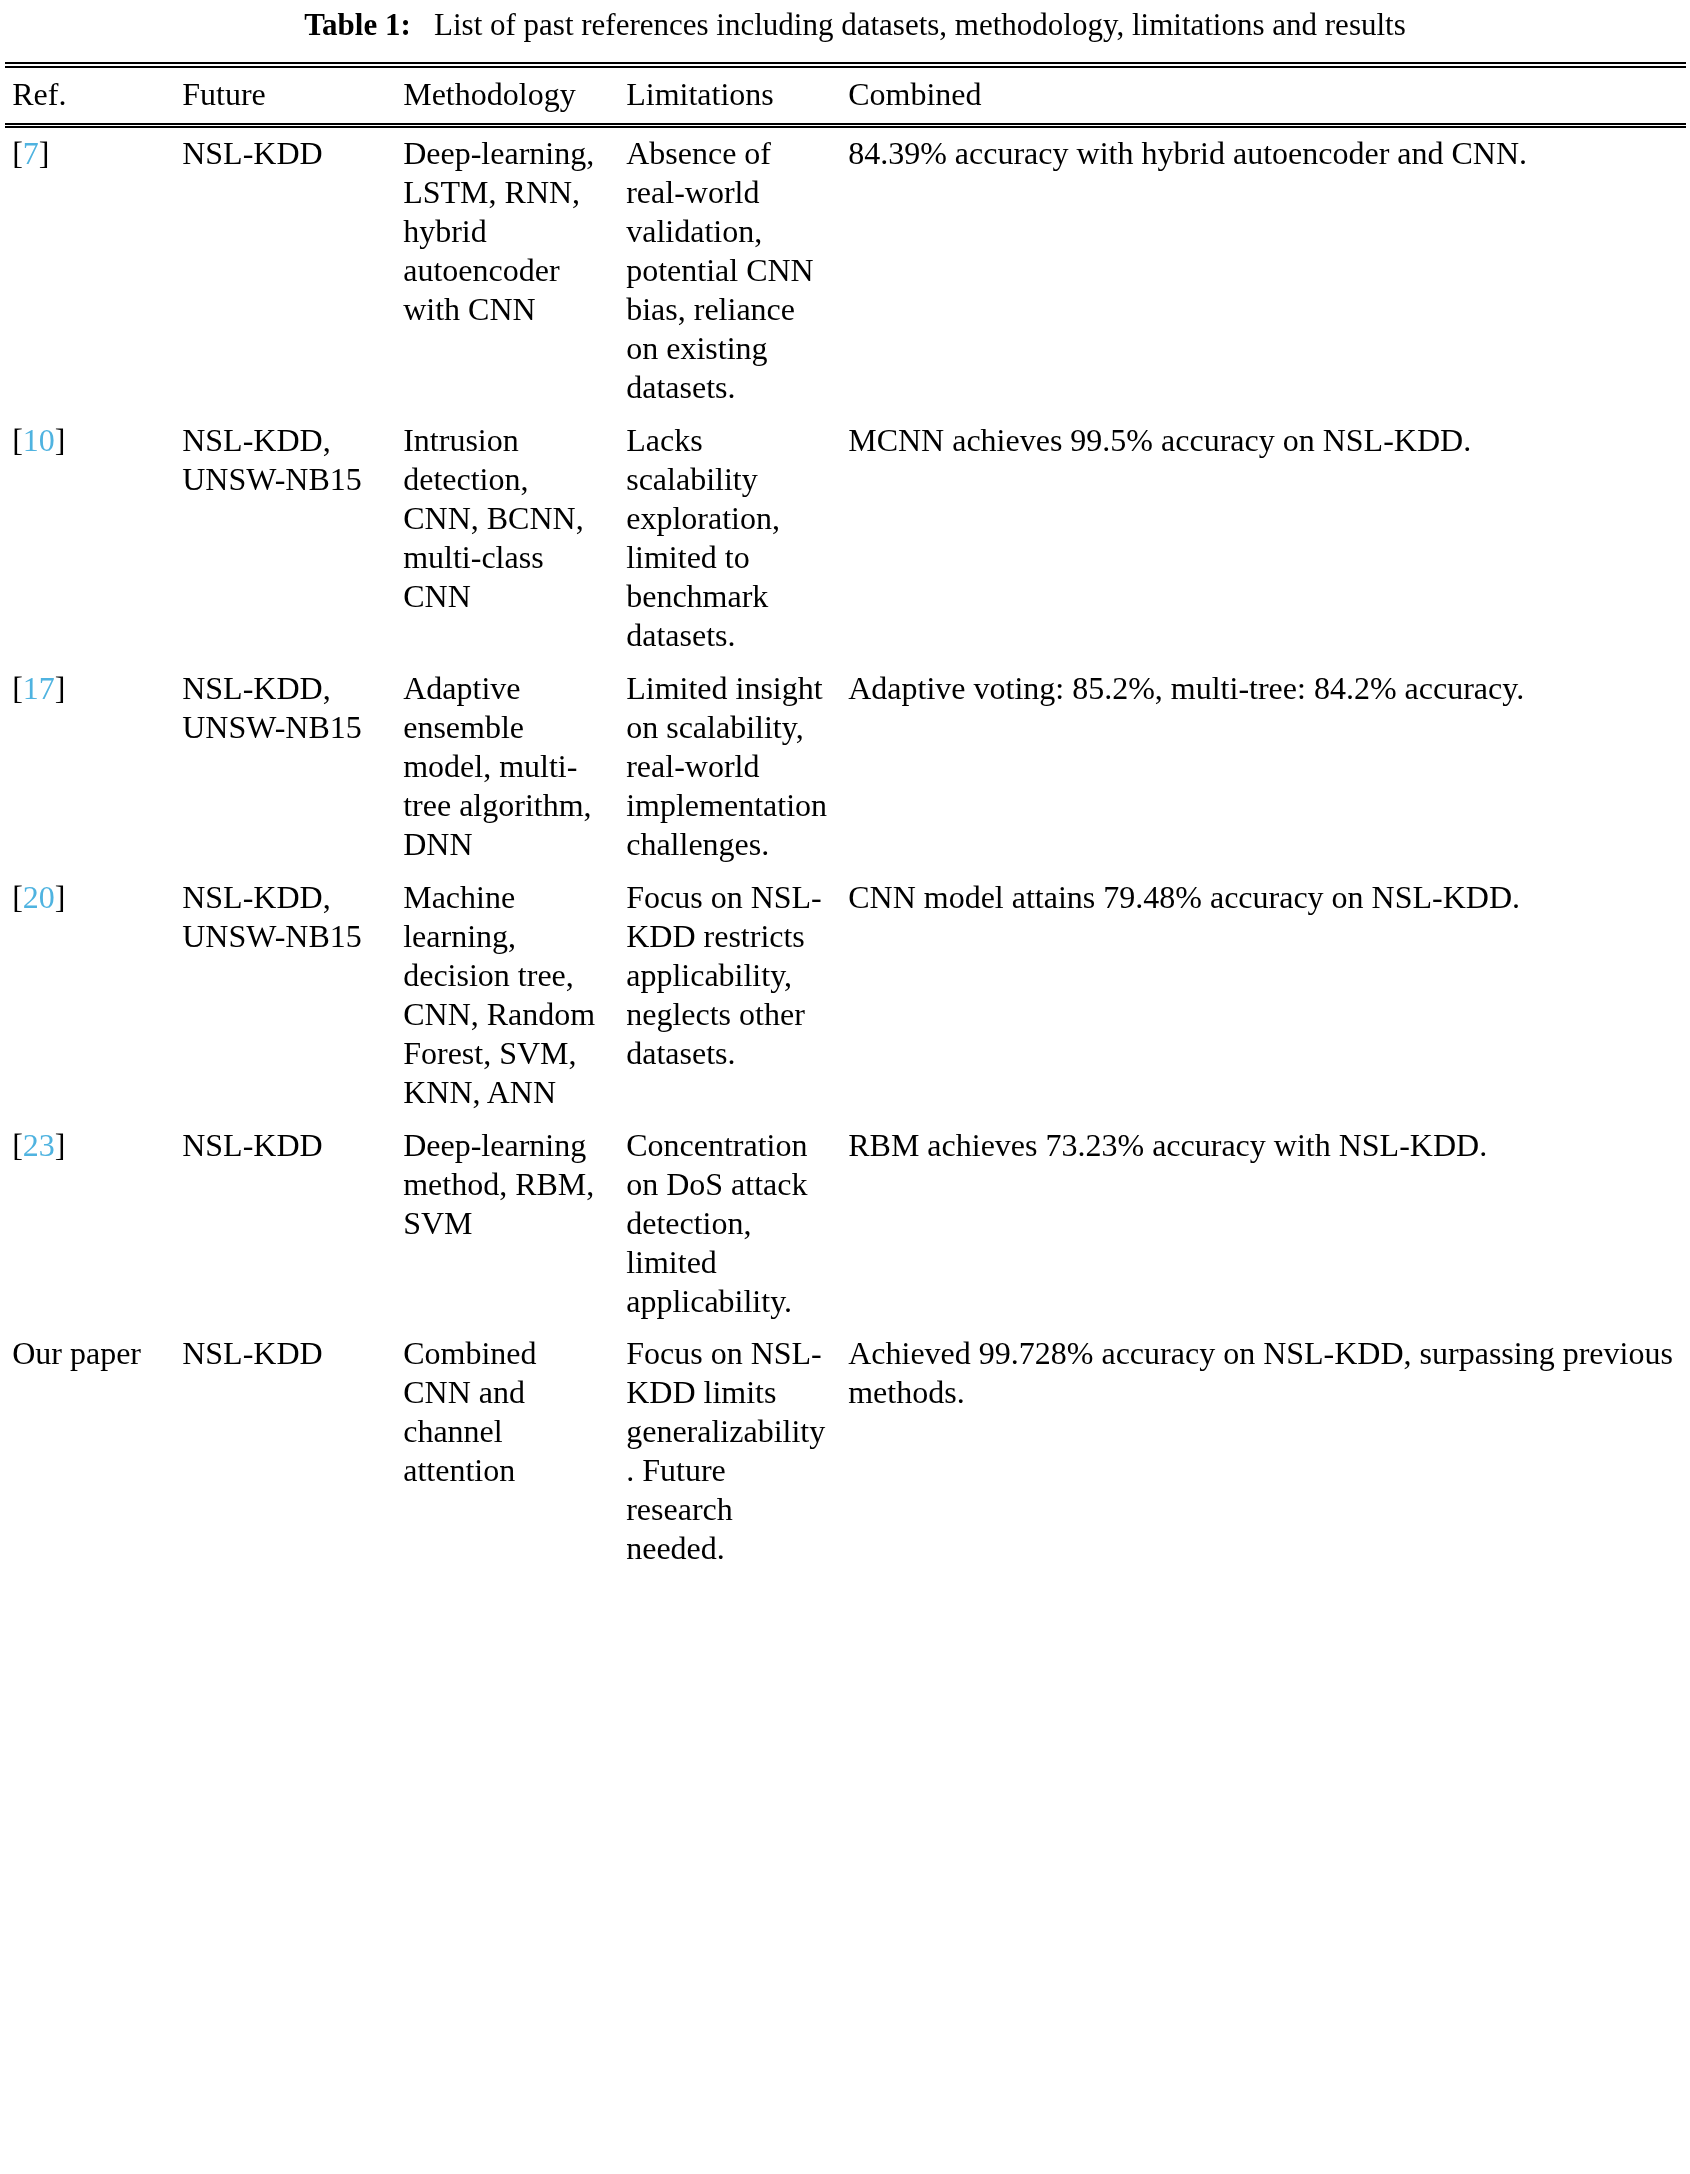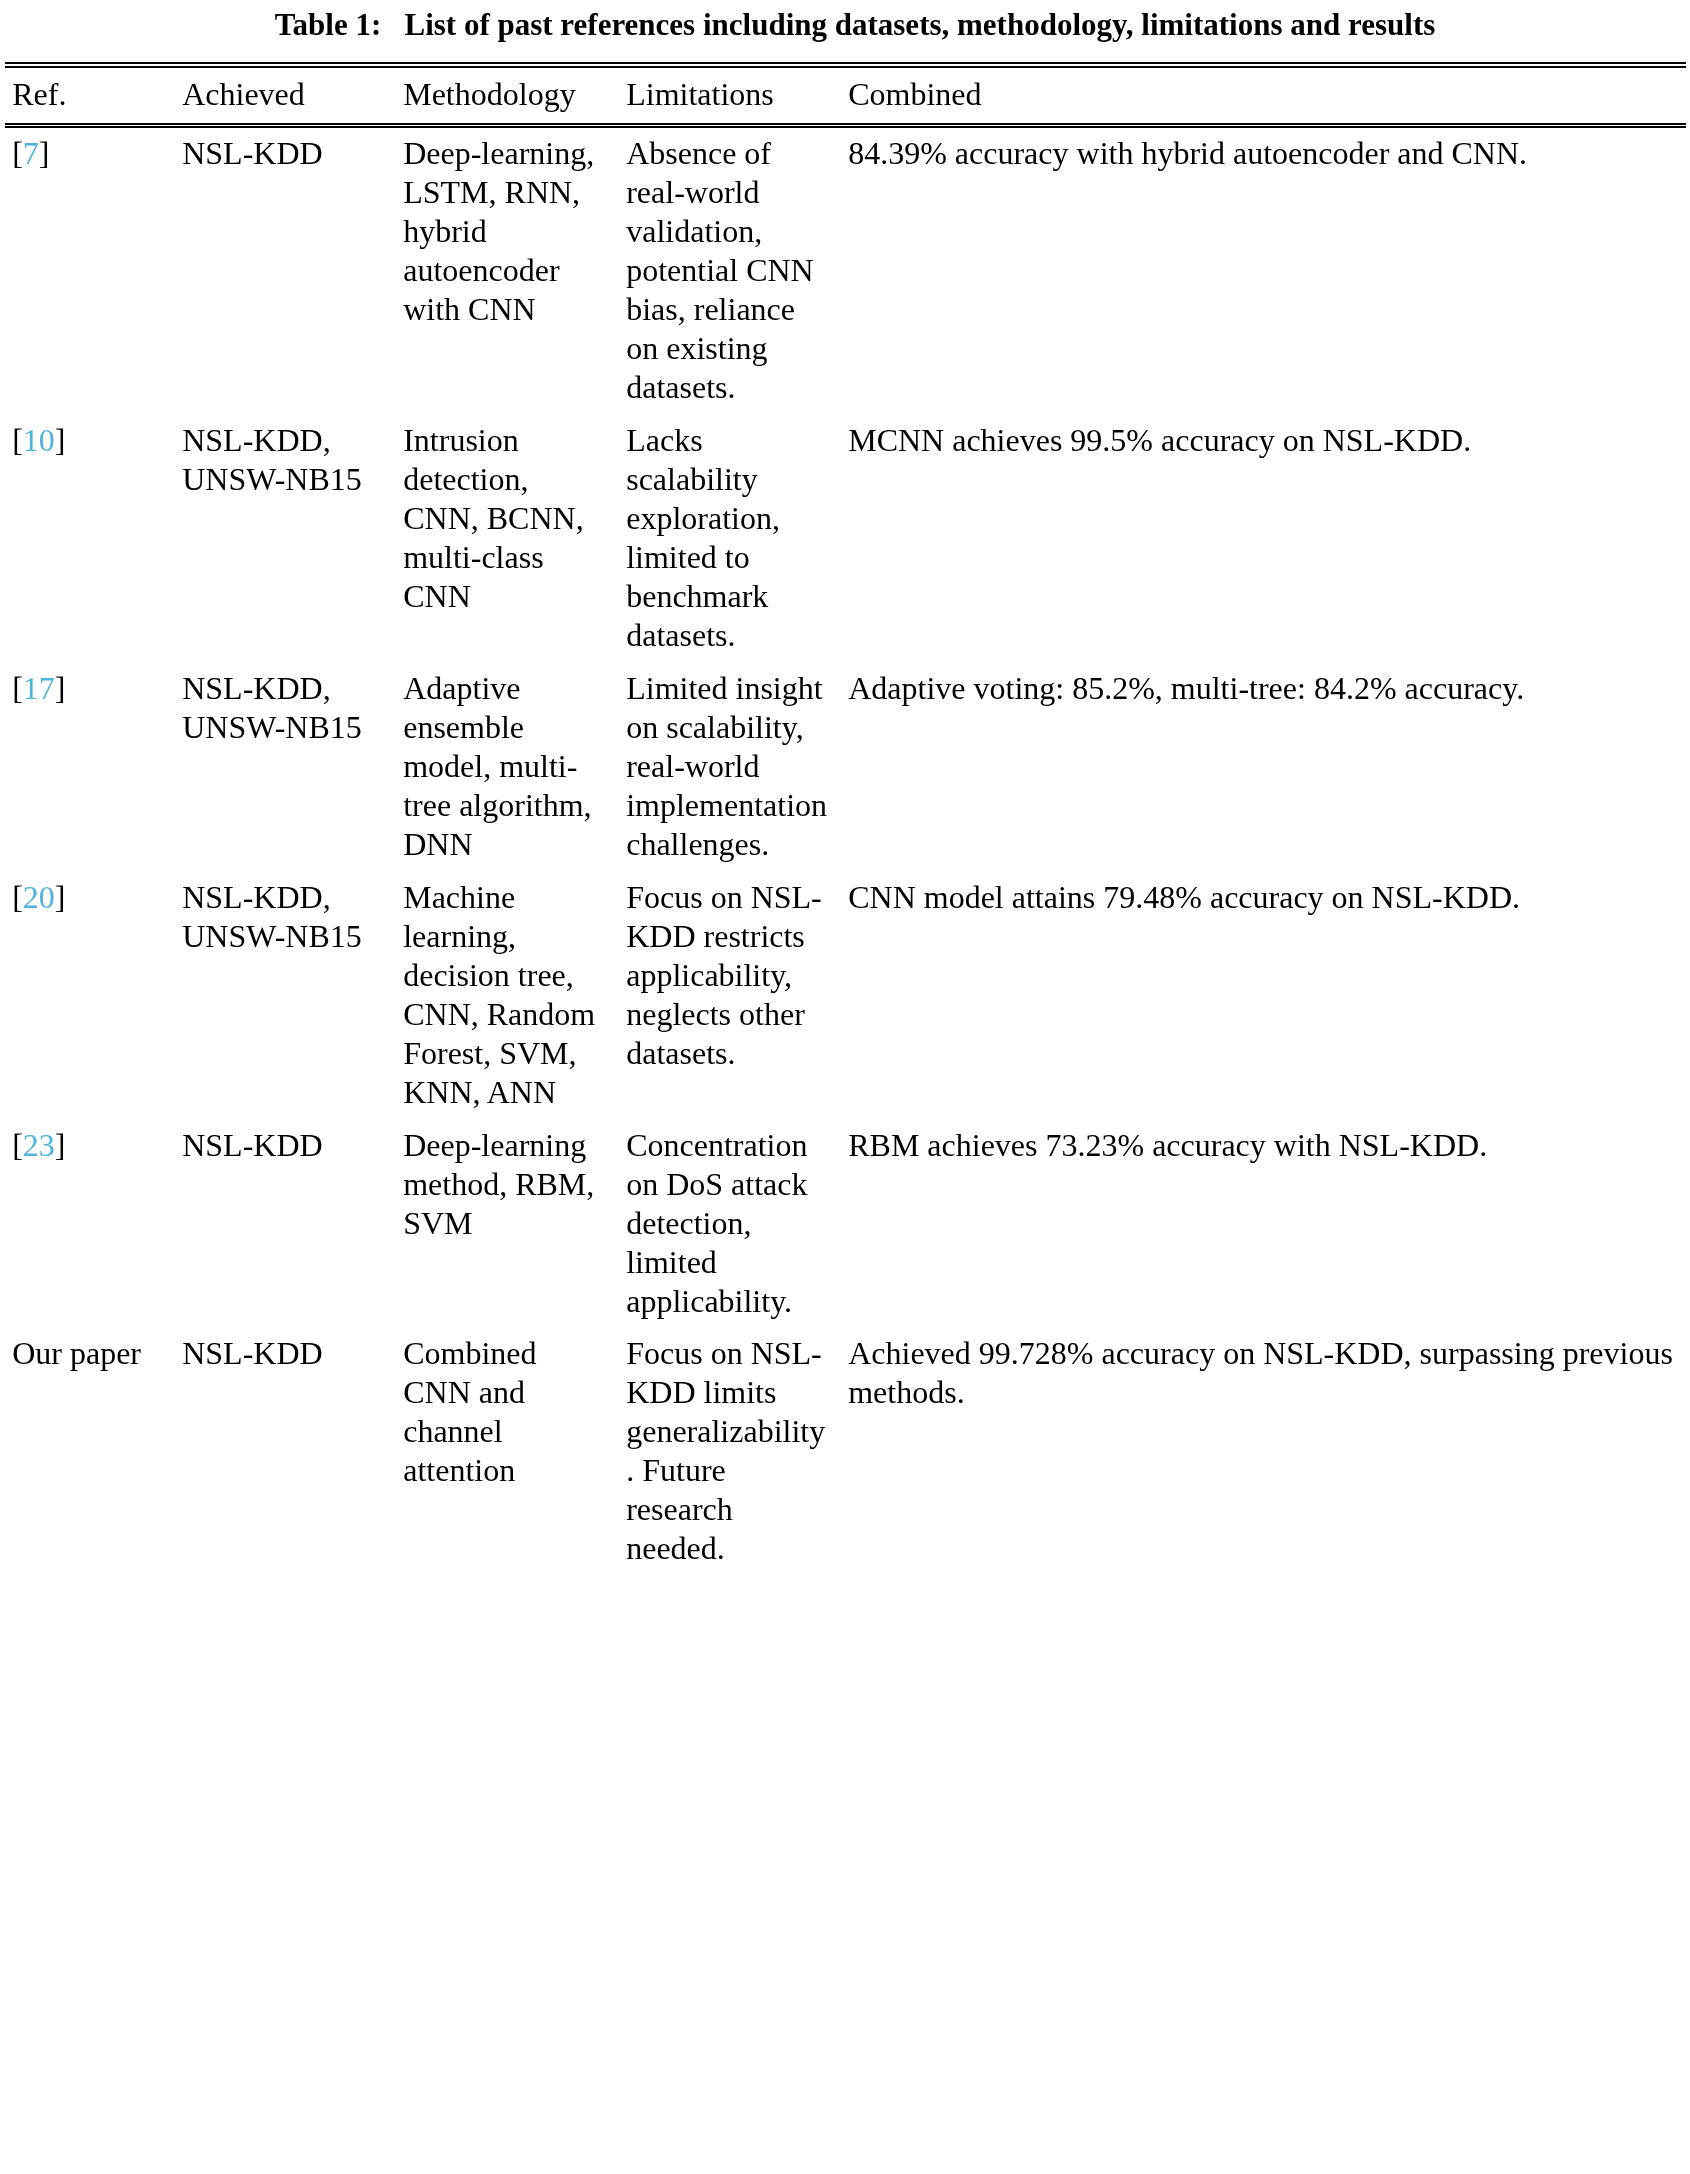--- a/index.html
+++ b/index.html
@@ -27,21 +27,21 @@
     font-size: 31px;
     line-height: 40px;
     padding: 5.2px 35px 0 35px;
     white-space: nowrap;
   }
   .caption .cap-label {
     font-weight: bold;
     margin-left: 19px;
   }
   .caption .cap-text {
-    font-weight: bold;
+    font-weight: normal;
   }
 
   
   .rule-double {
     border-top: 2.6px solid #000;
     border-bottom: 2.6px solid #000;
     height: 1.7px;
     margin: 0 5.2px;
   }
   .rule-top { margin-top: 17.3px; }
@@ -96,21 +96,21 @@
     <colgroup>
       <col class="c-ref">
         <col class="c-data">
         <col class="c-meth">
         <col class="c-limit">
         <col class="c-res">
     </colgroup>
     <thead>
       <tr>
         <th>Ref.</th>
-        <th>Achieved</th>
+        <th>Future</th>
         <th>Methodology</th>
         <th>Limitations</th>
         <th>Combined</th>
       </tr>
     </thead>
   </table>
 
   <div class="rule-double"></div>
 
   <table class="refs">

